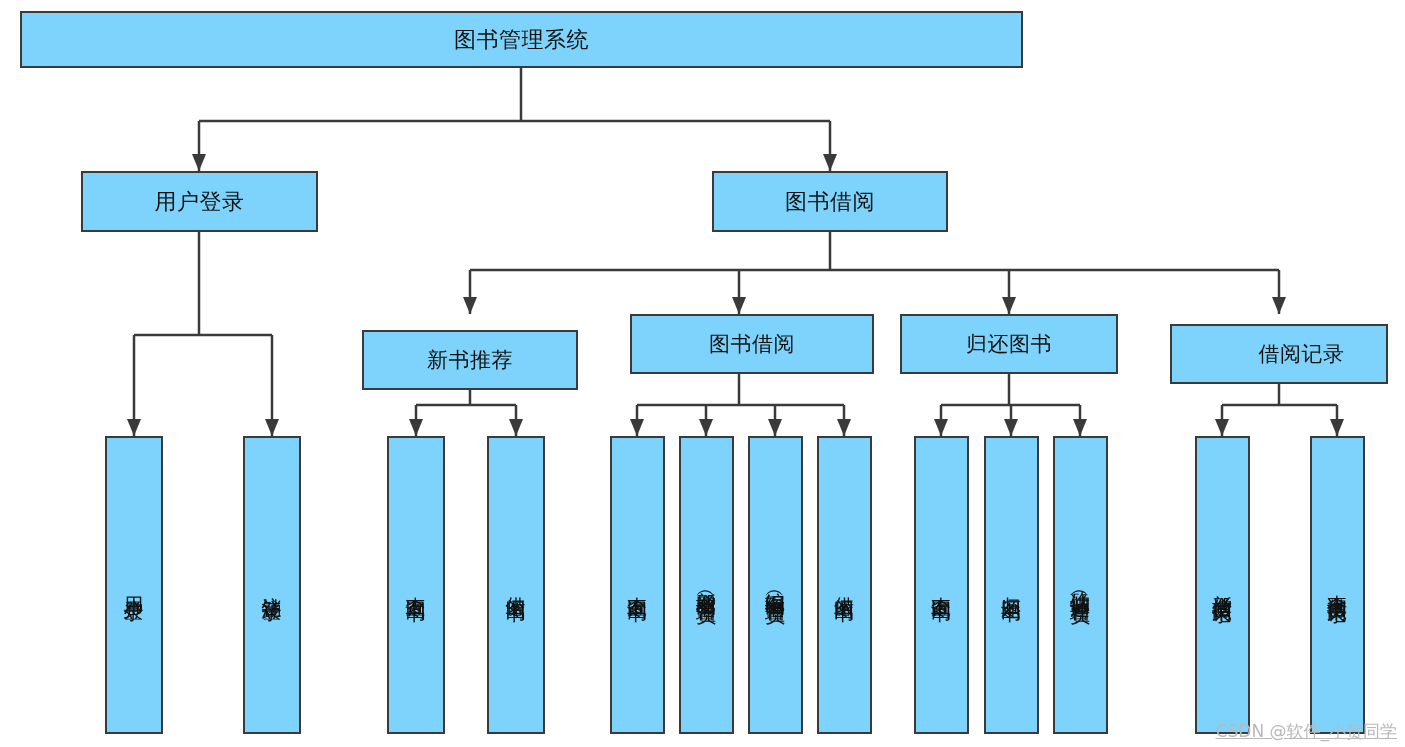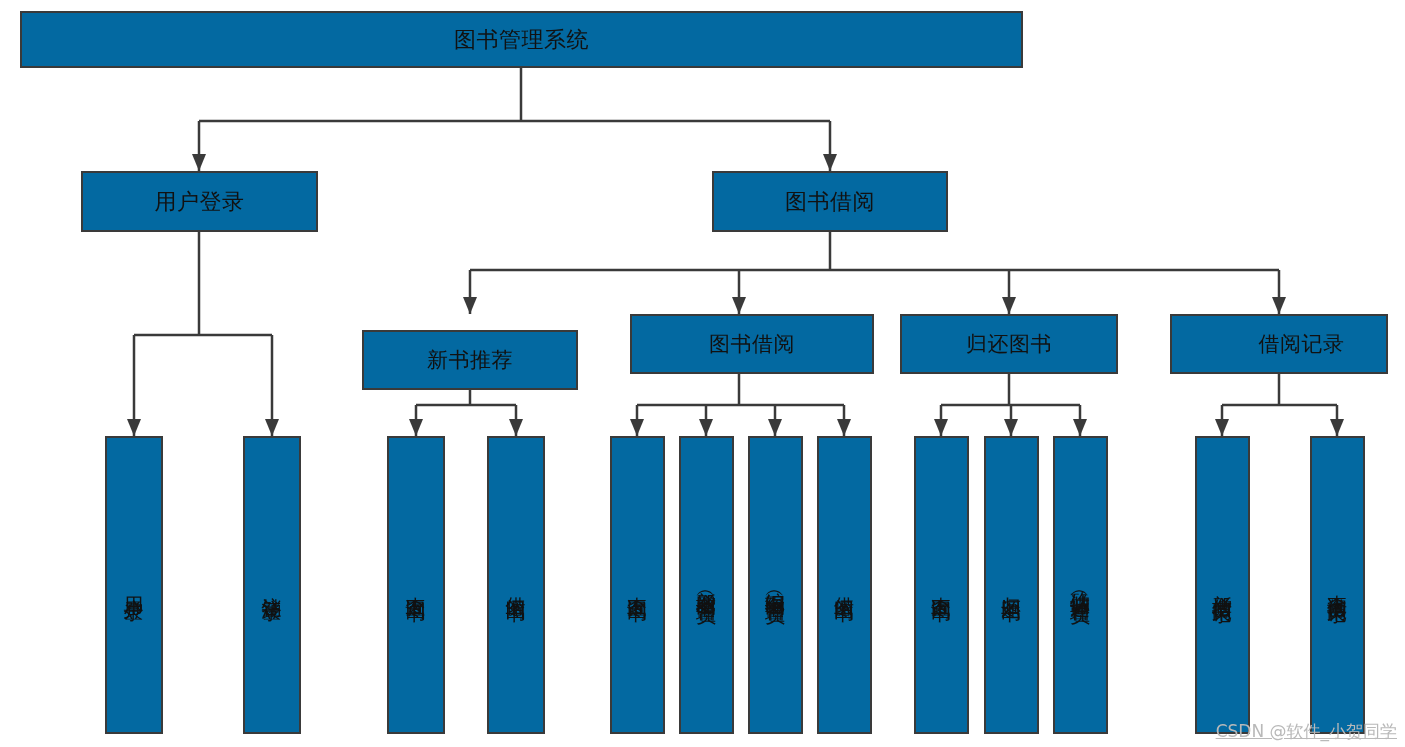--- a/index.html
+++ b/index.html
@@ -23,21 +23,21 @@
     position: absolute;
     left: 0;
     top: 0;
     width: 1405px;
     height: 747px;
     pointer-events: none;
   }
   .node {
     position: absolute;
     box-sizing: border-box;
-    background: #0369a1;
+    background: #7dd3fc;
     border: 2.5px solid #3a3a3a;
     display: flex;
     align-items: center;
     justify-content: center;
     z-index: 2;
   }
   .node-label {
     font-size: 21px;
     line-height: 1.15;
     color: #111111;
@@ -146,21 +146,21 @@
       </div>
       <div class="node level2" style="left: 362px; top: 314px; width: 216px; height: 60px; margin-top: 16px;">
         <span class="node-label">新书推荐</span>
       </div>
       <div class="node level2" style="left: 630px; top: 314px; width: 244px; height: 60px;">
         <span class="node-label">图书借阅</span>
       </div>
       <div class="node level2" style="left: 900px; top: 314px; width: 218px; height: 60px;">
         <span class="node-label">归还图书</span>
       </div>
-      <div class="node level2" style="left: 1170px; top: 314px; width: 218px; height: 60px; padding-left: 45px;">
+      <div class="node level2" style="left: 1170px; top: 324px; width: 218px; height: 60px; padding-left: 45px;">
         <span class="node-label">借阅记录</span>
       </div>
       <div class="node leaf vertical" style="left: 105px; top: 436px; width: 58px; height: 298px;">
         <span class="node-label">用户登录</span>
       </div>
       <div class="node leaf vertical" style="left: 243px; top: 436px; width: 58px; height: 298px;">
         <span class="node-label">注销登录</span>
       </div>
       <div class="node leaf vertical" style="left: 387px; top: 436px; width: 58px; height: 298px;">
         <span class="node-label">查询图书</span>

